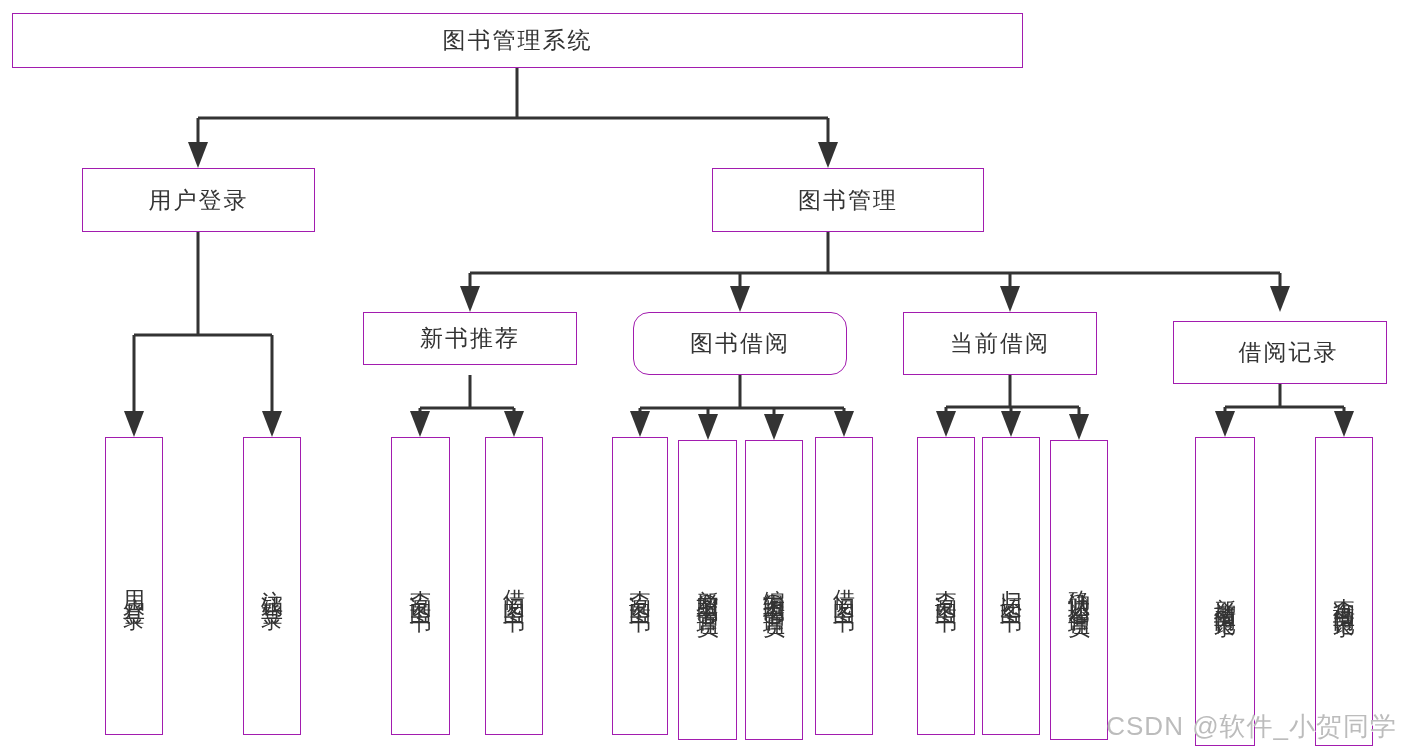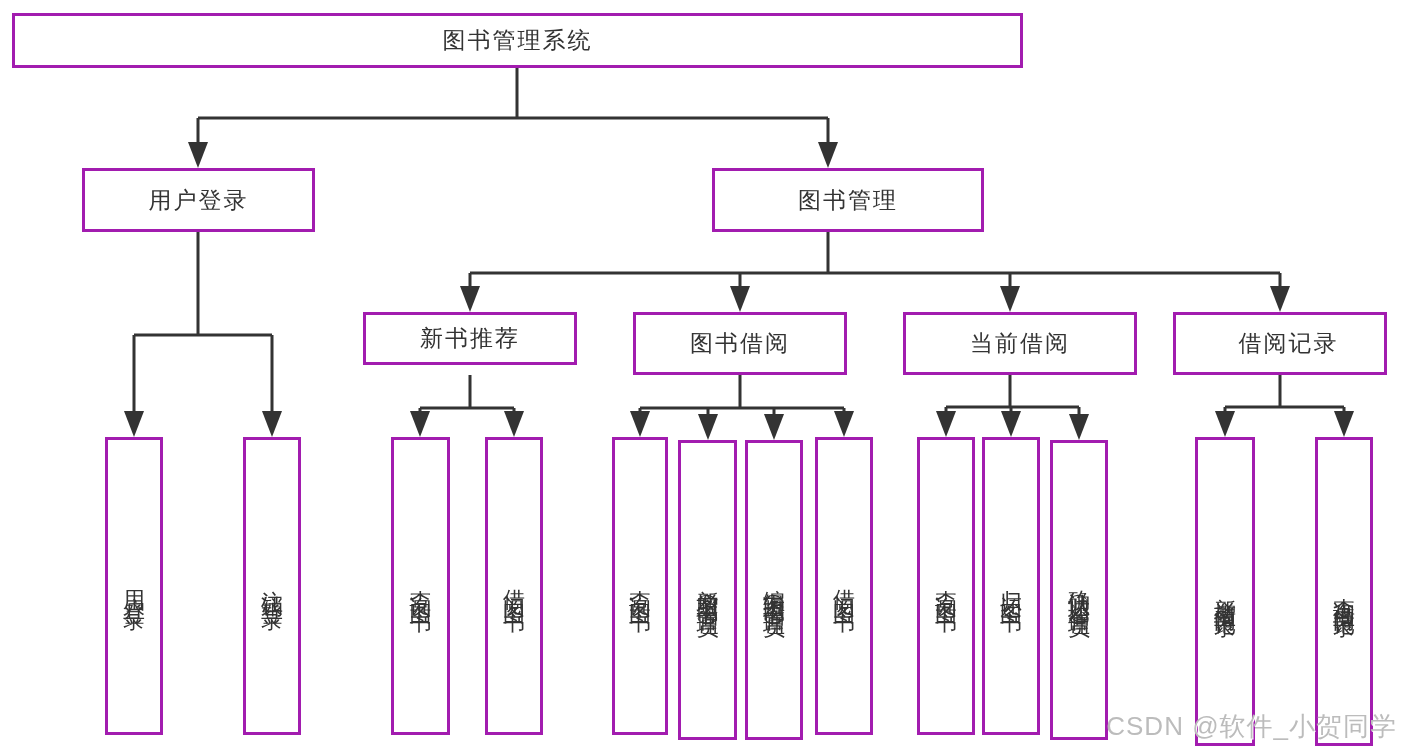--- a/index.html
+++ b/index.html
@@ -7,21 +7,21 @@
     position:relative;
     width:1405px;height:747px;
     background:#fff;
     overflow:hidden;
     font-family:"Liberation Sans", sans-serif;
   }
   #wires{position:absolute;left:0;top:0;width:1405px;height:747px;}
   .node{
     position:absolute;
     box-sizing:border-box;
-    border:3px solid #a21caf;
+    border:1px solid #a21caf;
     background:#fff;
     display:flex;
     align-items:center;
     justify-content:center;
     color:#333;
     line-height:1;
   }
   .h-node{font-size:23px;letter-spacing:2px;white-space:nowrap;}
   .v-node{
     writing-mode:vertical-rl;
@@ -100,27 +100,27 @@
   <div class="node h-node" style="left:82px;top:168px;width:233px;height:64px;">
     <span class="label">用户登录</span>
   </div>
   <div class="node h-node" style="left:712px;top:168px;width:272px;height:64px;">
     <span class="label">图书管理</span>
   </div>
 
   <div class="node h-node" style="left:363px;top:312px;width:214px;height:53px;">
     <span class="label">新书推荐</span>
   </div>
-  <div class="node h-node" style="left:633px;top:312px;width:214px;height:63px;">
+  <div class="node h-node" style="left:633px;top:312px;width:214px;height:63px;border-radius:16px;">
     <span class="label">图书借阅</span>
   </div>
-  <div class="node h-node" style="left:903px;top:312px;width:234px;height:63px;">
+  <div class="node h-node" style="left:903px;top:312px;width:194px;height:63px;">
     <span class="label">当前借阅</span>
   </div>
-  <div class="node h-node" style="left:1173px;top:312px;width:214px;height:63px;padding-left:17px;">
+  <div class="node h-node" style="left:1173px;top:321px;width:214px;height:63px;padding-left:17px;">
     <span class="label">借阅记录</span>
   </div>
 
   <div class="node v-node" style="left:105px;top:437px;width:58px;height:298px;">
     <span class="label">用户登录</span>
   </div>
   <div class="node v-node" style="left:243px;top:437px;width:58px;height:298px;">
     <span class="label">注销登录</span>
   </div>
 

